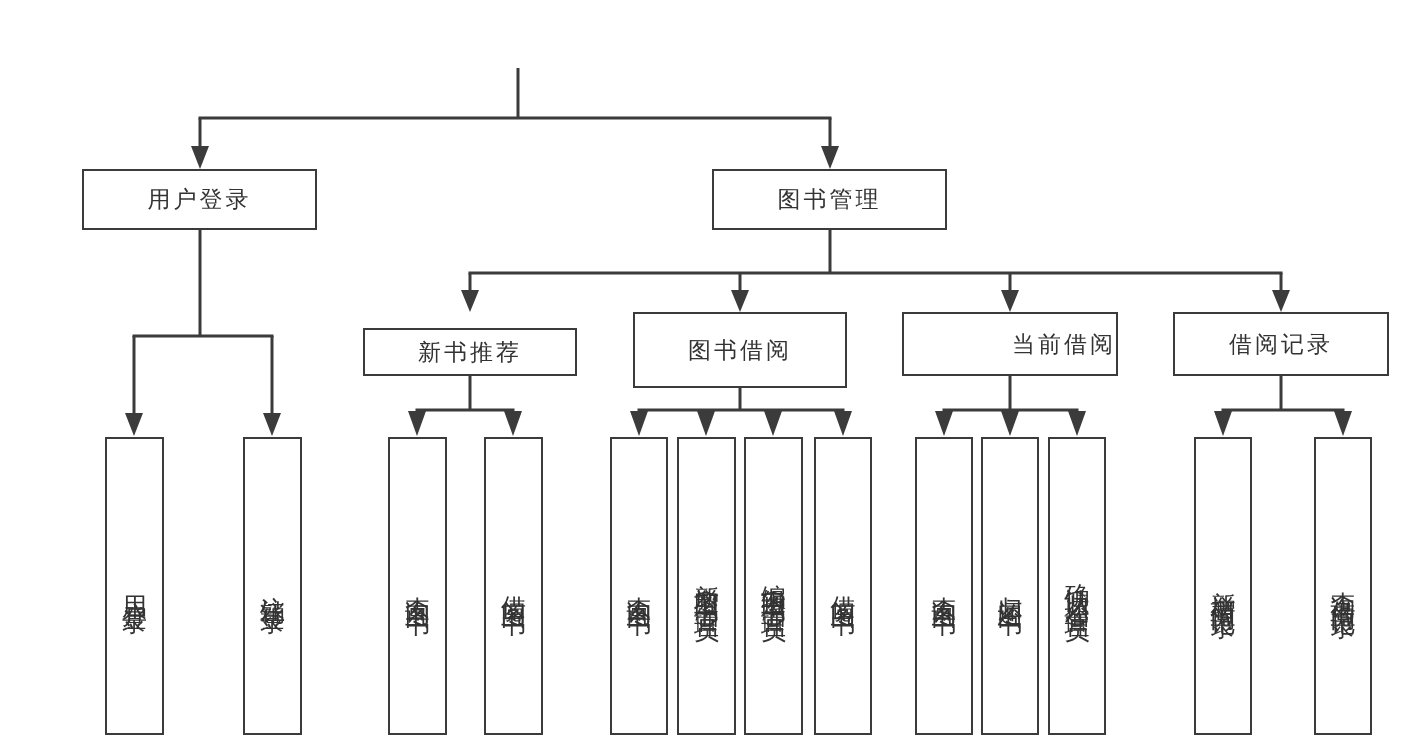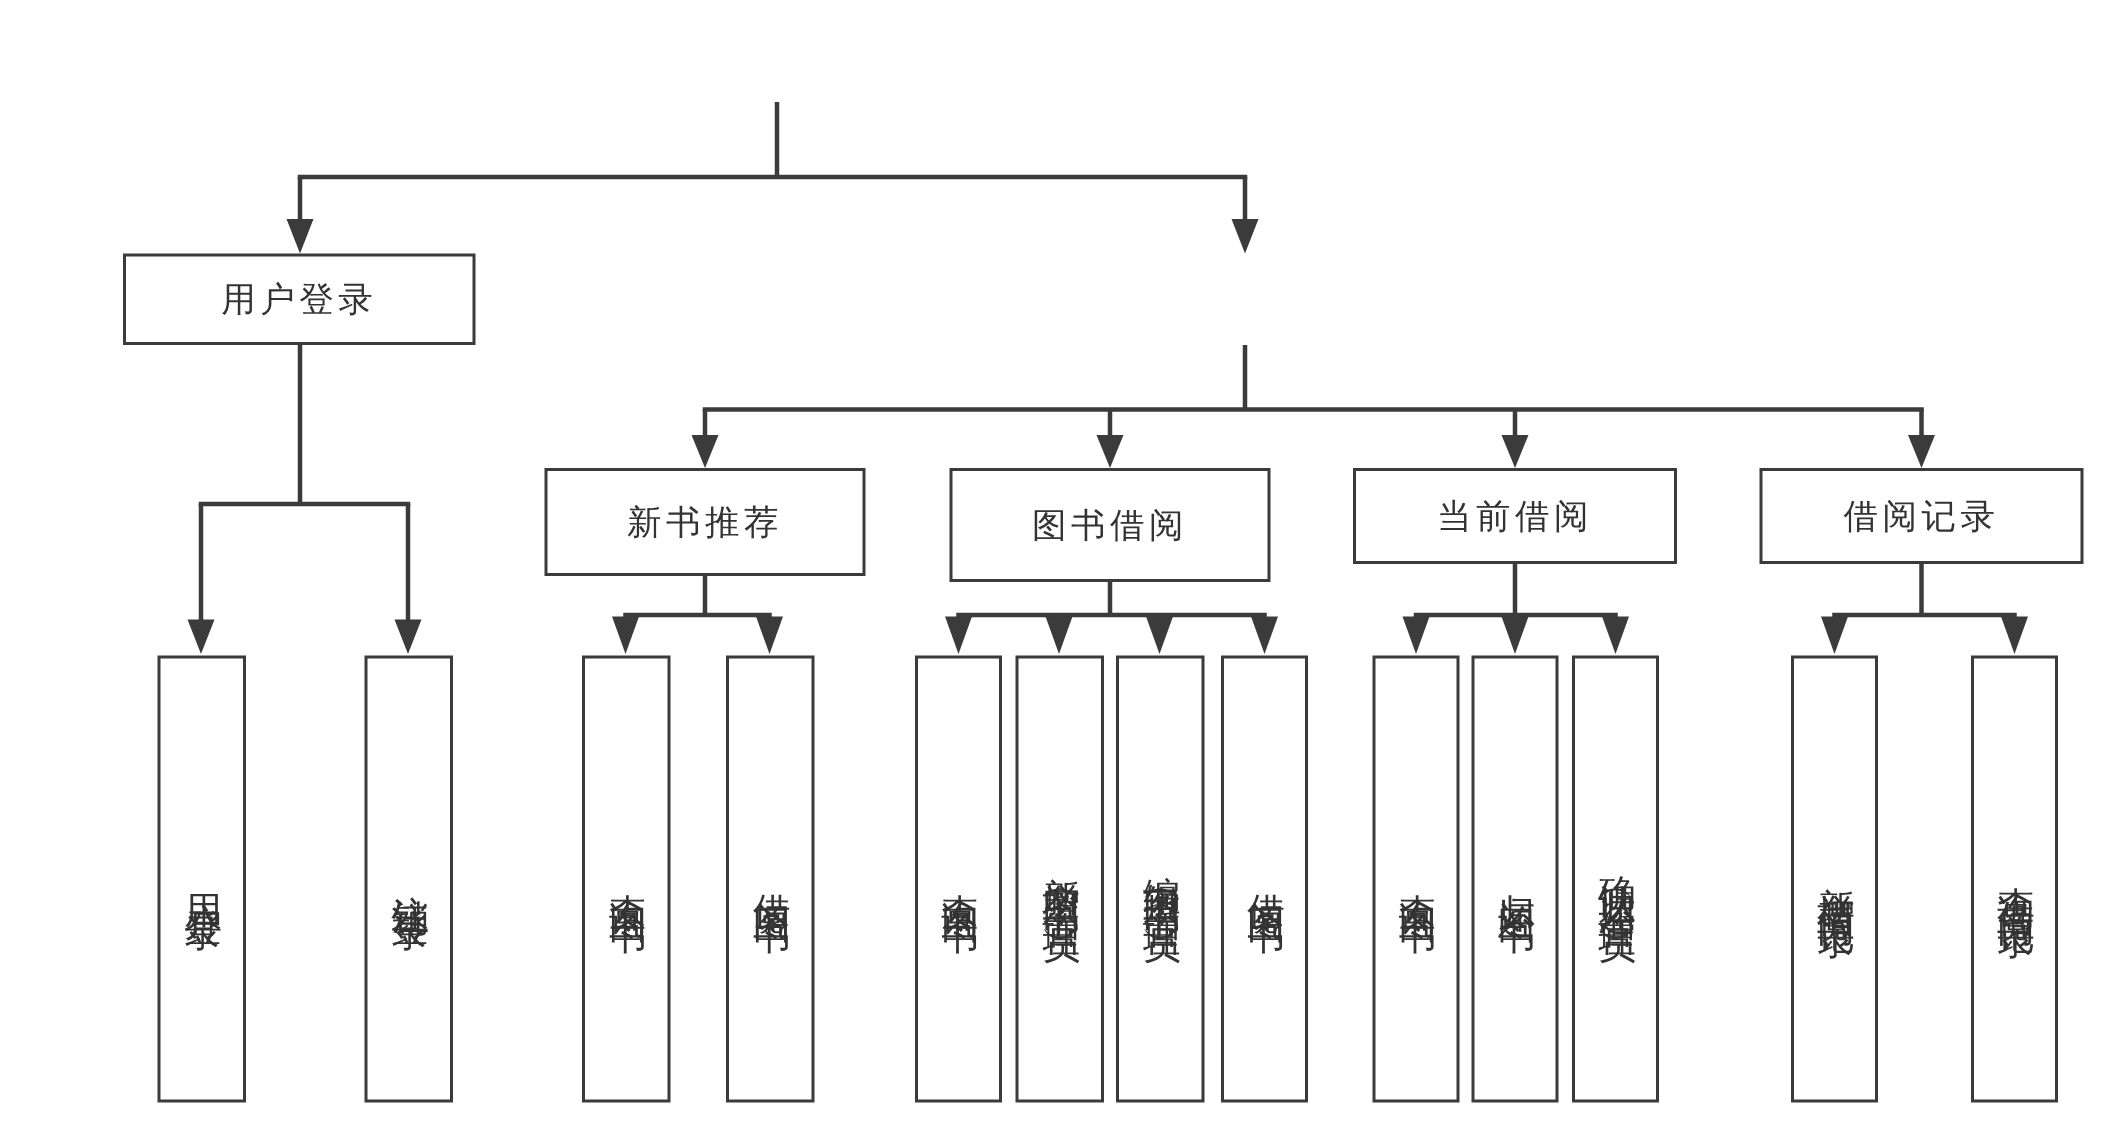--- a/index.html
+++ b/index.html
@@ -59,23 +59,23 @@
     font-size: 25px;
     letter-spacing: 5px;
     line-height: 1;
     color: var(--text, #333333);
     white-space: nowrap;
   }
   
   #root-box        { left: 18px;   top: 13px;  width: 1005px; height: 56px; }
   #user-login-box  { left: 82px;   top: 169px; width: 235px;  height: 61px; }
   #book-mgmt-box   { left: 712px;  top: 169px; width: 235px;  height: 61px; }
-  #new-book-box    { left: 363px;  top: 312px; width: 214px;  height: 72px; }
+  #new-book-box    { left: 363px;  top: 328px; width: 214px;  height: 48px; }
   #book-borrow-box { left: 633px;  top: 312px; width: 214px;  height: 76px; }
-  #cur-borrow-box  { left: 902px;  top: 312px; width: 216px;  height: 64px; }
+  #cur-borrow-box  { left: 902px;  top: 312px; width: 216px;  height: 64px; justify-content: flex-end; }
   #borrow-rec-box  { left: 1173px; top: 312px; width: 216px;  height: 64px; }
   #leaf-a1 { left: 105px;  width: 59px; }
   #leaf-a2 { left: 243px;  width: 59px; }
   #leaf-b1 { left: 388px;  width: 59px; }
   #leaf-b2 { left: 484px;  width: 59px; }
   #leaf-c1 { left: 610px;  width: 58px; }
   #leaf-c2 { left: 677px;  width: 59px; }
   #leaf-c3 { left: 744px;  width: 59px; }
   #leaf-c4 { left: 814px;  width: 58px; }
   #leaf-d1 { left: 915px;  width: 58px; }
@@ -154,20 +154,23 @@
       <line x1="1221.5" y1="410" x2="1344.5" y2="410"></line>
       <polygon points="1214,411 1232,411 1223,436"></polygon>
       <polygon points="1334,411 1352,411 1343,436"></polygon>
     </g>
   </svg>
 
 
   <div id="user-login-box" class="box lvl2">
     <span class="hlabel">用户登录</span>
   </div>
+  <div id="book-mgmt-box" class="box lvl2">
+    <span class="hlabel">图书管理</span>
+  </div>
 
   <div id="new-book-box" class="box lvl3">
     <span class="hlabel">新书推荐</span>
   </div>
   <div id="book-borrow-box" class="box lvl3">
     <span class="hlabel">图书借阅</span>
   </div>
   <div id="cur-borrow-box" class="box lvl3">
     <span class="hlabel">当前借阅</span>
   </div>

